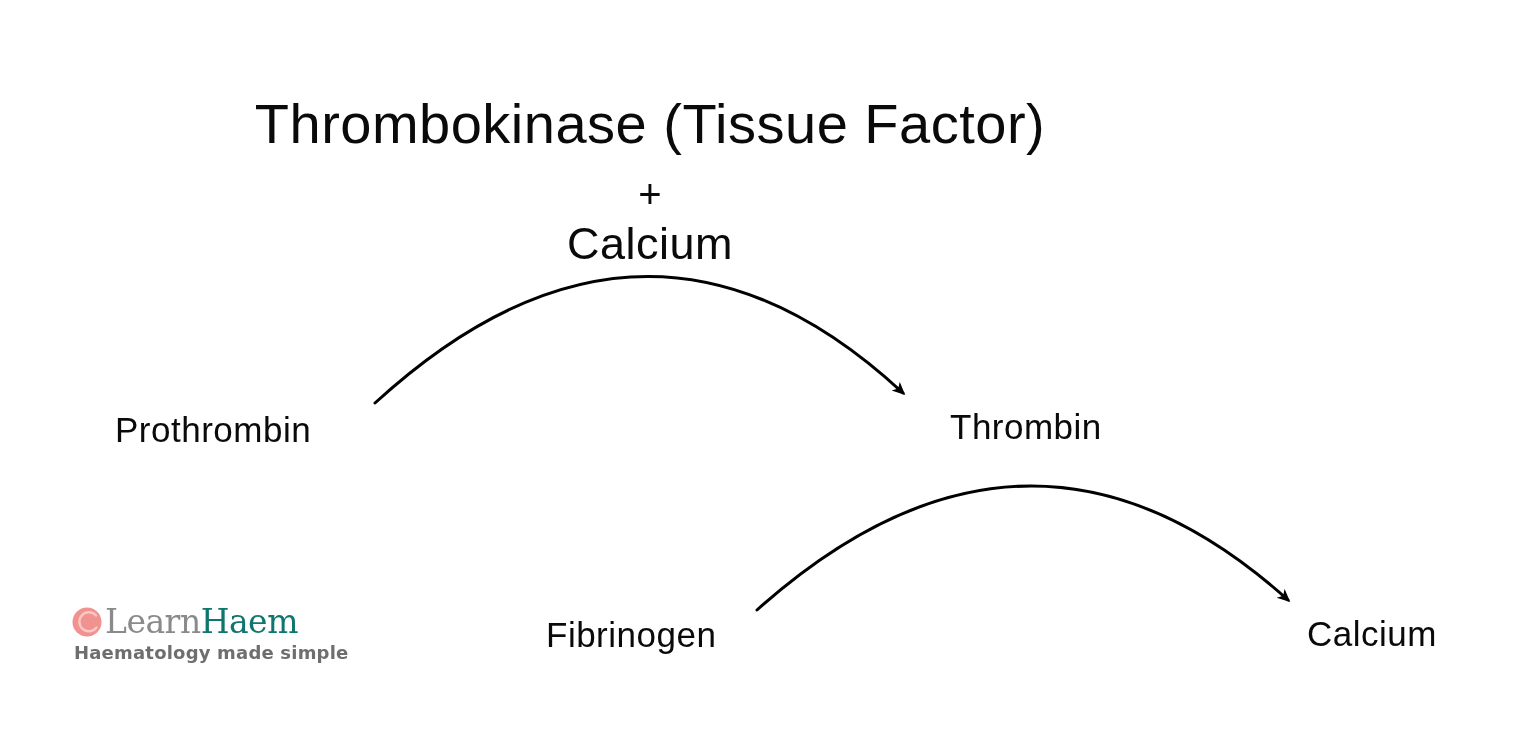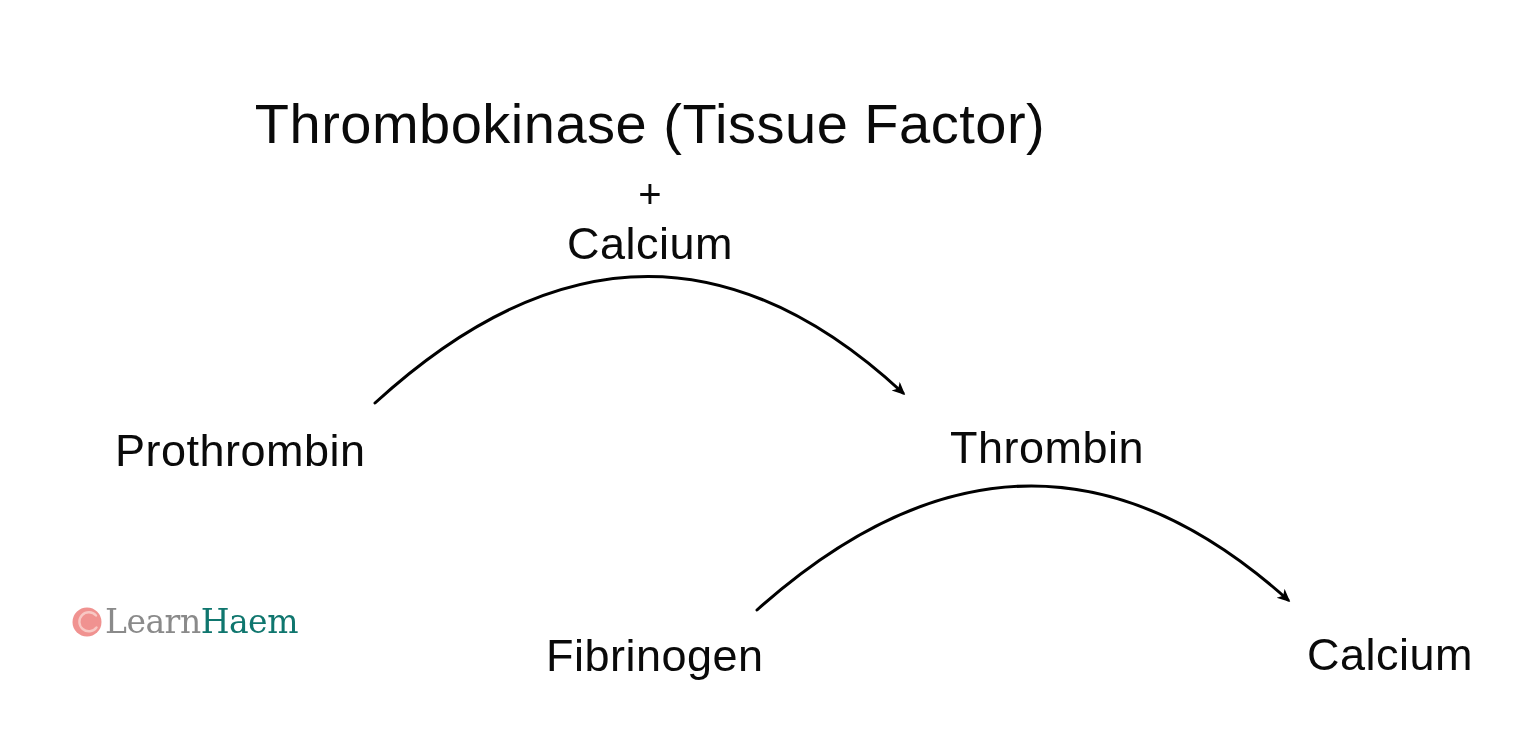--- a/index.html
+++ b/index.html
@@ -45,25 +45,24 @@
     font-size: 40px;
     margin-top: 22px;
   }
   .catalyst-line2 {
     font-size: 45px;
     margin-top: 7px;
     letter-spacing: 0.5px;
   }
   .node-label {
     position: absolute;
-    font-size: 45px;
+    font-size: 35px;
     line-height: 1;
     white-space: nowrap;
     letter-spacing: 0.5px;
-    margin-top: 16px;
   }
   .node-prothrombin { left: 115px;  top: 412px; }
   .node-thrombin    { left: 950px;  top: 409px; }
   .node-fibrinogen  { left: 546px;  top: 617px; }
   .node-fibrin      { left: 1307px; top: 616px; }
 
   .logo {
     position: absolute;
     left: 72px;
     top: 605px;
@@ -131,15 +130,16 @@
   <div class="logo">
     <div class="logo-row">
       <svg class="logo-circle" viewBox="0 0 30 30" xmlns="http://www.w3.org/2000/svg" aria-hidden="true">
         <circle cx="15" cy="15" r="14.5" fill="#f09290"></circle>
         <path d="M 24 8.5 A 9.5 9.5 0 1 0 24.5 20.5" fill="none" stroke="#f8c8c4" stroke-width="2.4" stroke-linecap="round"></path>
       </svg>
       <div class="brand">
         <span class="brand-learn">Learn</span><span class="brand-haem">Haem</span>
       </div>
     </div>
+    <div class="tagline">Haematology made simple</div>
   </div>
 
 </div>
 
 </body></html>

